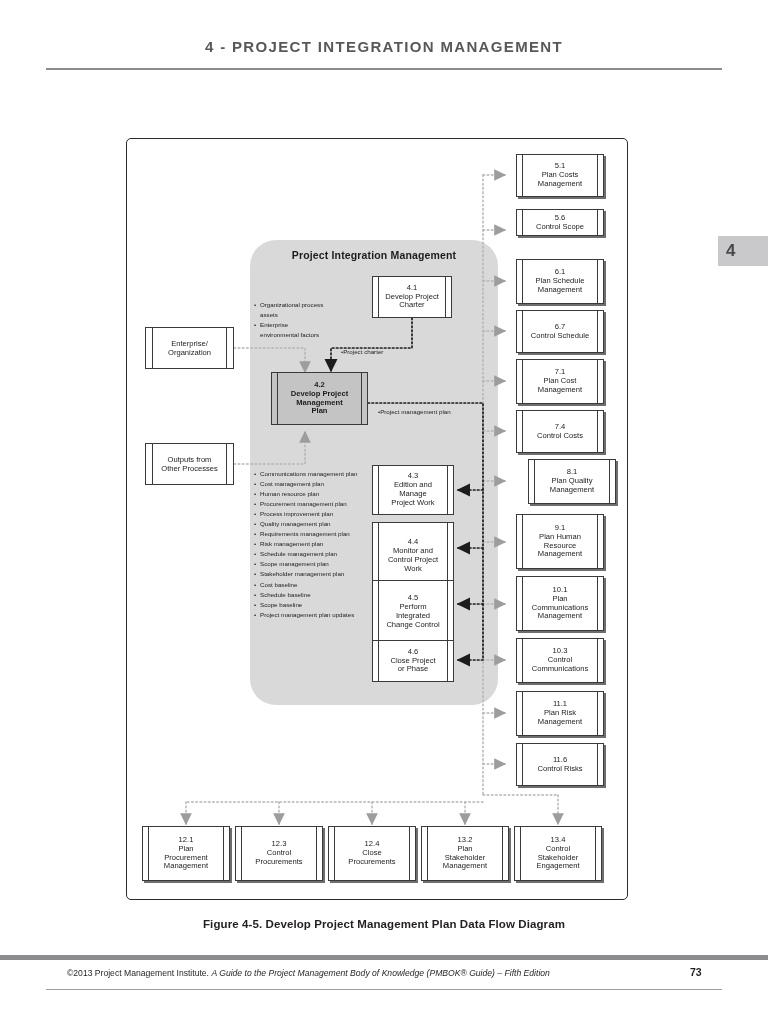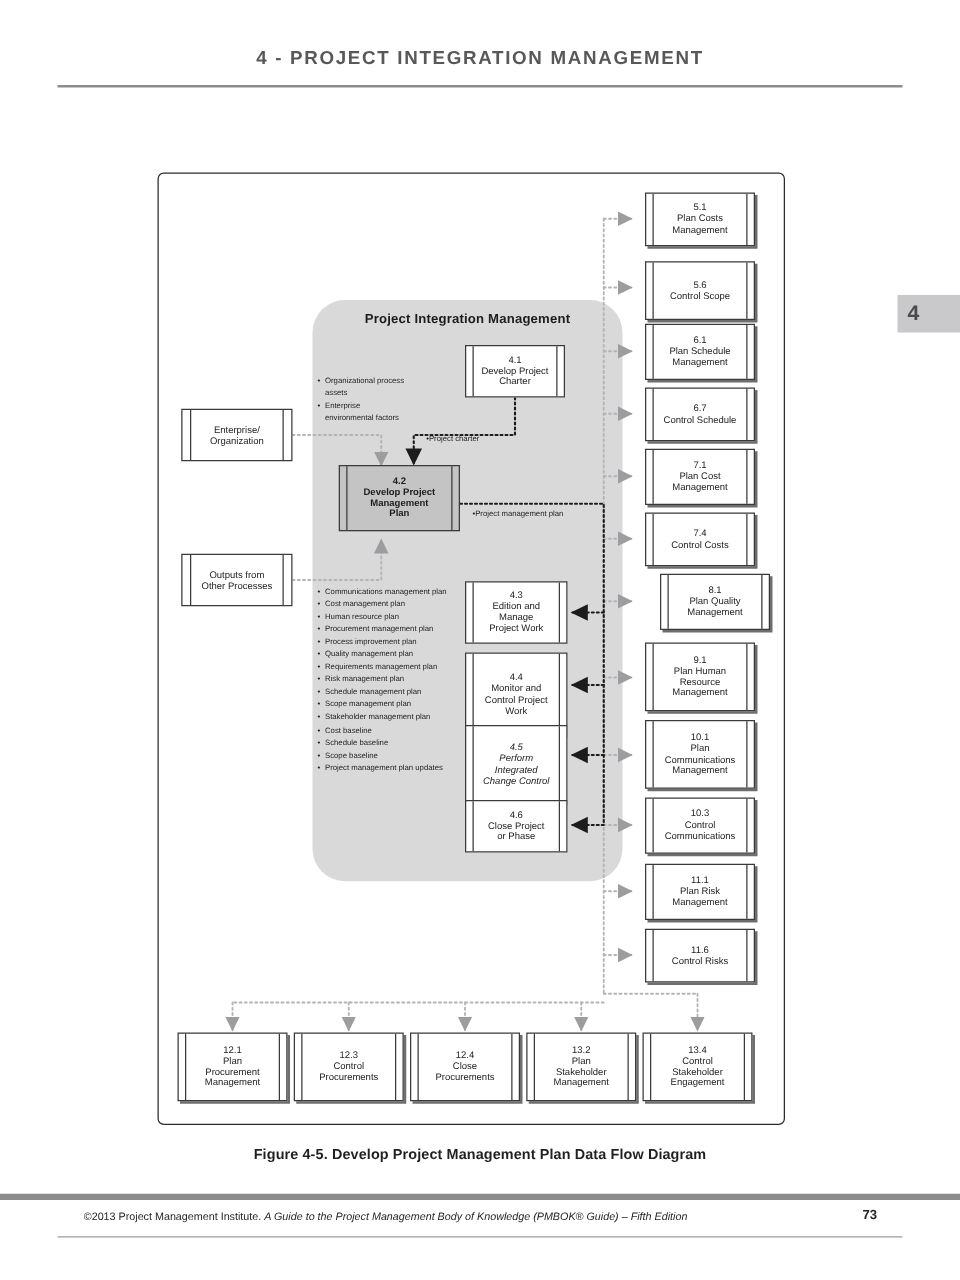--- a/index.html
+++ b/index.html
@@ -223,21 +223,21 @@
   </div>
 <div class="pbox" id="cbox-3" style="left:372px;top:522px;width:82px;height:68px;">
     <span class="inner"></span>
     <span class="txt">
       <span class="num">4.4</span>
       <span style="display: block;">Monitor and</span>
       <span style="display: block;">Control Project</span>
       <span style="display: block;">Work</span>
     </span>
   </div>
-<div class="pbox" id="cbox-4" style="left:372px;top:580px;width:82px;height:64px;font-style:italic;">
+<div class="pbox" id="cbox-4" style="left:372px;top:580px;width:82px;height:64px;">
     <span class="inner"></span>
     <span class="txt">
       <span class="num">4.5</span>
       <span style="display: block;">Perform</span>
       <span style="display: block;">Integrated</span>
       <span style="display: block;">Change Control</span>
     </span>
   </div>
 <div class="pbox" id="cbox-5" style="left:372px;top:640px;width:82px;height:42px;">
     <span class="inner"></span>
@@ -249,21 +249,21 @@
   </div>
 
 <div class="pbox shadow" id="rbox-0" style="left:516px;top:154px;width:88px;height:43px;">
     <span class="inner"></span>
     <span class="txt">
       <span class="num">5.1</span>
       <span style="display: block;">Plan Costs</span>
       <span style="display: block;">Management</span>
     </span>
   </div>
-<div class="pbox shadow" id="rbox-1" style="left:516px;top:209px;width:88px;height:47px;">
+<div class="pbox shadow" id="rbox-1" style="left:516px;top:209px;width:88px;height:27px;">
     <span class="inner"></span>
     <span class="txt">
       <span class="num">5.6</span>
       <span style="display: block;">Control Scope</span>
     </span>
   </div>
 <div class="pbox shadow" id="rbox-2" style="left:516px;top:259px;width:88px;height:45px;">
     <span class="inner"></span>
     <span class="txt">
       <span class="num">6.1</span>

